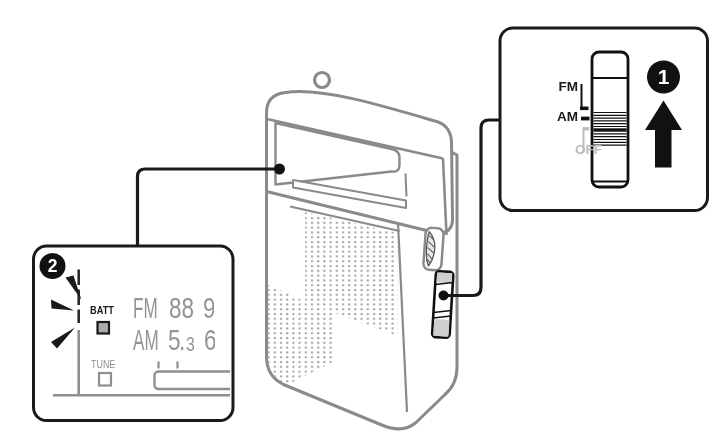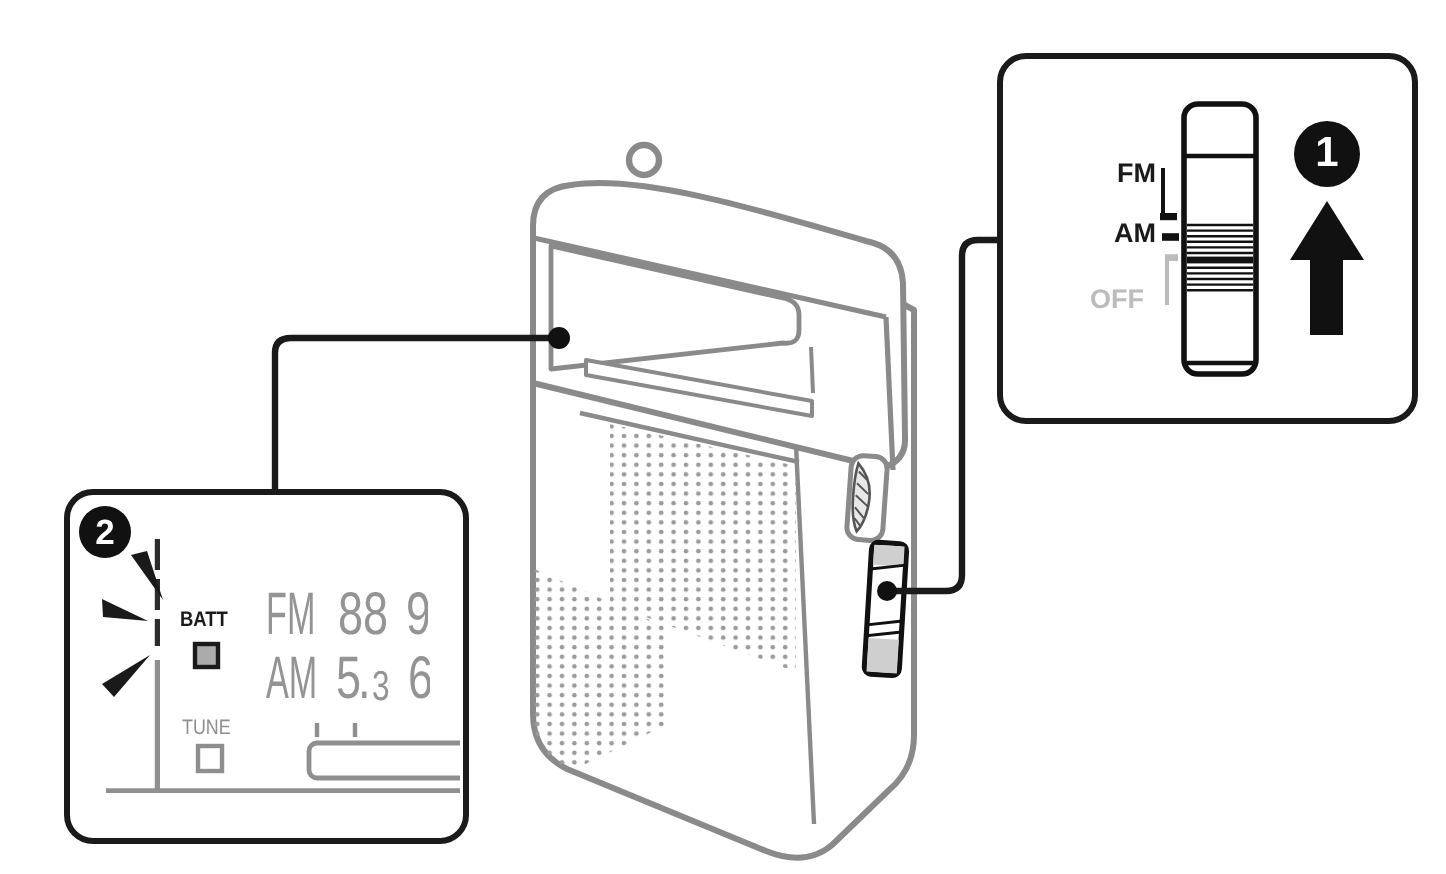--- a/index.html
+++ b/index.html
@@ -113,21 +113,21 @@
       <rect x="99" y="373" width="12" height="12.5" fill="#ffffff" stroke="#8f8f8f" stroke-width="2.2"></rect>
       <path d="M158.5 361.5 V368.5 M177.5 361.5 V368.5" fill="none" stroke="#8f8f8f" stroke-width="2.2"></path>
       <rect x="154.5" y="371.5" width="80" height="17.5" rx="4" fill="#ffffff" stroke="#8f8f8f" stroke-width="2.4"></rect>
       <path d="M53 395.3 H230" fill="none" stroke="#8f8f8f" stroke-width="2.4"></path>
     </g>
   </g>
 </svg>
 
 <div class="lbl switch-lbl" style="left:548px;top:80px;">FM</div>
 <div class="lbl switch-lbl" style="left:548px;top:110px;">AM</div>
-<div class="lbl switch-lbl off" style="left:542px;top:143px;">OFF</div>
+<div class="lbl switch-lbl off" style="left:572px;top:143px;">OFF</div>
 <div class="badge-num badge-1">1</div>
 
 <div class="badge-num badge-2">2</div>
 <div class="lbl ind-lbl" style="left:89.5px;top:305px;">BATT</div>
 <div class="lbl tune-lbl" style="left:91px;top:359px;">TUNE</div>
 
 <div class="lbl seg seg-band" style="left:132.5px;top:292.5px;">FM</div>
 <div class="lbl seg" style="left:168.5px;top:292.5px;">88</div>
 <div class="clipnum" style="left:203px;top:292.5px;">
   <span>9</span>

